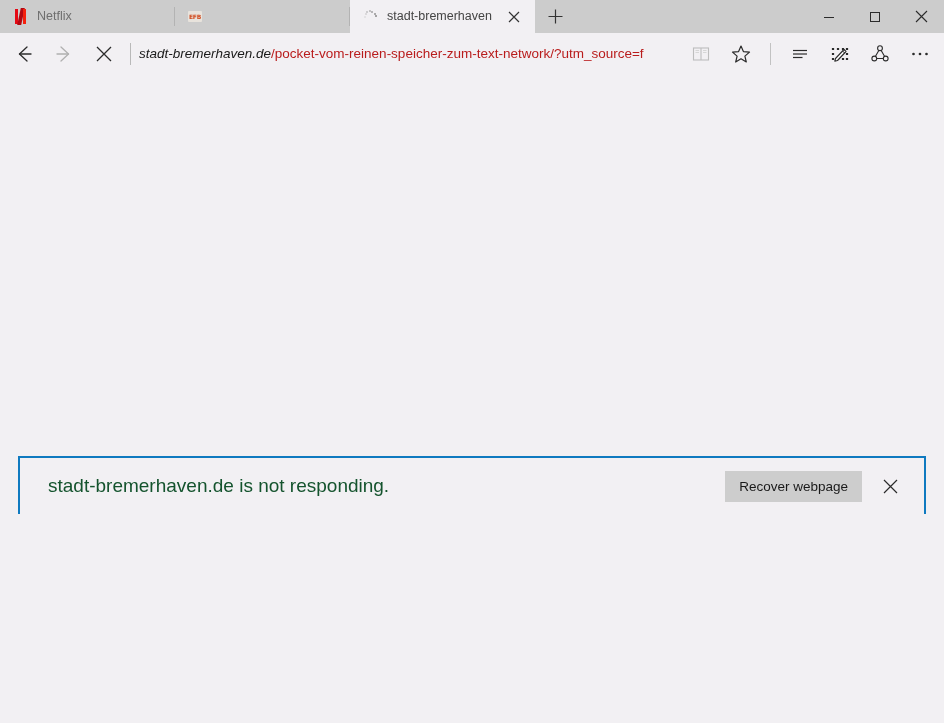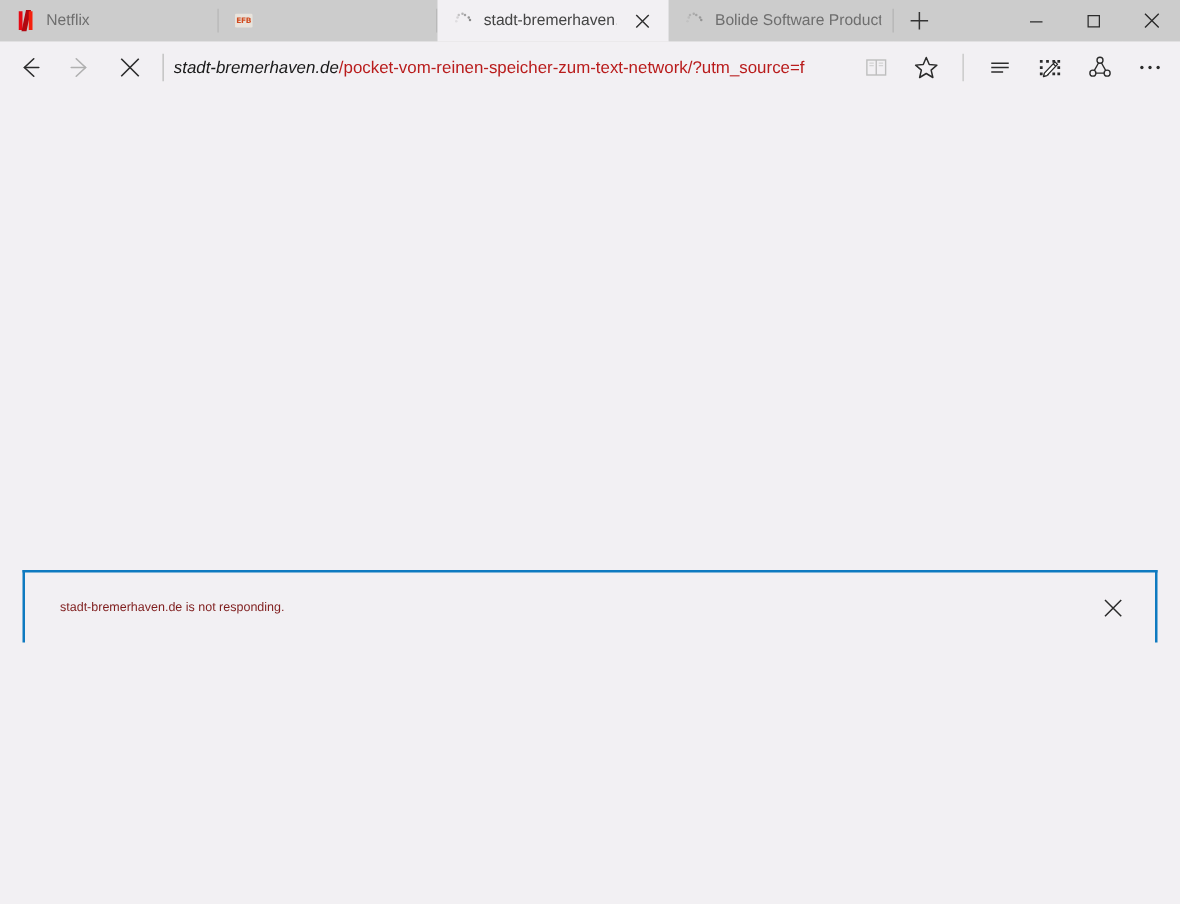--- a/index.html
+++ b/index.html
@@ -185,22 +185,22 @@
     left: 18px; right: 18px; bottom: 0;
     height: 58px;
     background: #f2f0f3;
     border: 2px solid #0f7ac0;
     border-bottom: none;
     display: flex;
     align-items: center;
     padding: 0 14px 0 28px;
   }
   .notif-text {
-    font-size: 10px;
-    color: #7f1d1d;
+    font-size: 19px;
+    color: #14532d;
     flex: 1 1 auto;
   }
   .notif-btn {
     background: #cdcdcd;
     border: none;
     font-family: "Liberation Sans", sans-serif;
     font-size: 13.5px;
     color: #1a1a1a;
     padding: 8px 14px;
     cursor: pointer;
@@ -253,34 +253,20 @@
           </span>
         </span>
         <span class="tab-title">stadt-bremerhaven.c</span>
         <span class="tab-close">
           <svg width="12" height="12" viewBox="0 0 12 12">
             <path d="M1 1 L11 11 M11 1 L1 11" stroke="#333" stroke-width="1.2" fill="none"></path>
           </svg>
         </span>
       </div>
 
-      <div class="tab inactive" style="width:180px;">
-        <span class="tab-favicon">
-          <span class="fav-spinner">
-            <span style="left:2px;  top:7px;  opacity:.15;"></span>
-            <span style="left:2.6px;top:4.6px;opacity:.25;"></span>
-            <span style="left:4.3px;top:2.6px;opacity:.38;"></span>
-            <span style="left:6.8px;top:1.6px;opacity:.50;"></span>
-            <span style="left:9.4px;top:2.2px;opacity:.62;"></span>
-            <span style="left:11.6px;top:4px; opacity:.75;"></span>
-            <span style="left:12.8px;top:6.8px;opacity:.85;"></span>
-          </span>
-        </span>
-        <span class="tab-title">Bolide Software Product</span>
-      </div>
 
       <div class="newtab-btn">
         <svg width="15" height="15" viewBox="0 0 15 15">
           <path d="M7.5 0.5 L7.5 14.5 M0.5 7.5 L14.5 7.5" stroke="#333" stroke-width="1.2" fill="none"></path>
         </svg>
       </div>
     </div>
 
     <div class="tabstrip-filler"></div>
 
@@ -378,20 +364,21 @@
         <circle cx="11" cy="11" r="1.35" fill="#2b2b2b"></circle>
         <circle cx="17.5" cy="11" r="1.35" fill="#2b2b2b"></circle>
       </svg>
     </div>
   </div>
 
   <div class="content-area">
 
     <div class="notification-bar">
       <span class="notif-text">stadt-bremerhaven.de is not responding.</span>
+      <button class="notif-btn">Recover webpage</button>
       <span class="notif-close">
         <svg width="17" height="17" viewBox="0 0 17 17">
           <path d="M2 2 L15 15 M15 2 L2 15" stroke="#2b2b2b" stroke-width="1.2" fill="none"></path>
         </svg>
       </span>
     </div>
   </div>
 
 </div>
 

